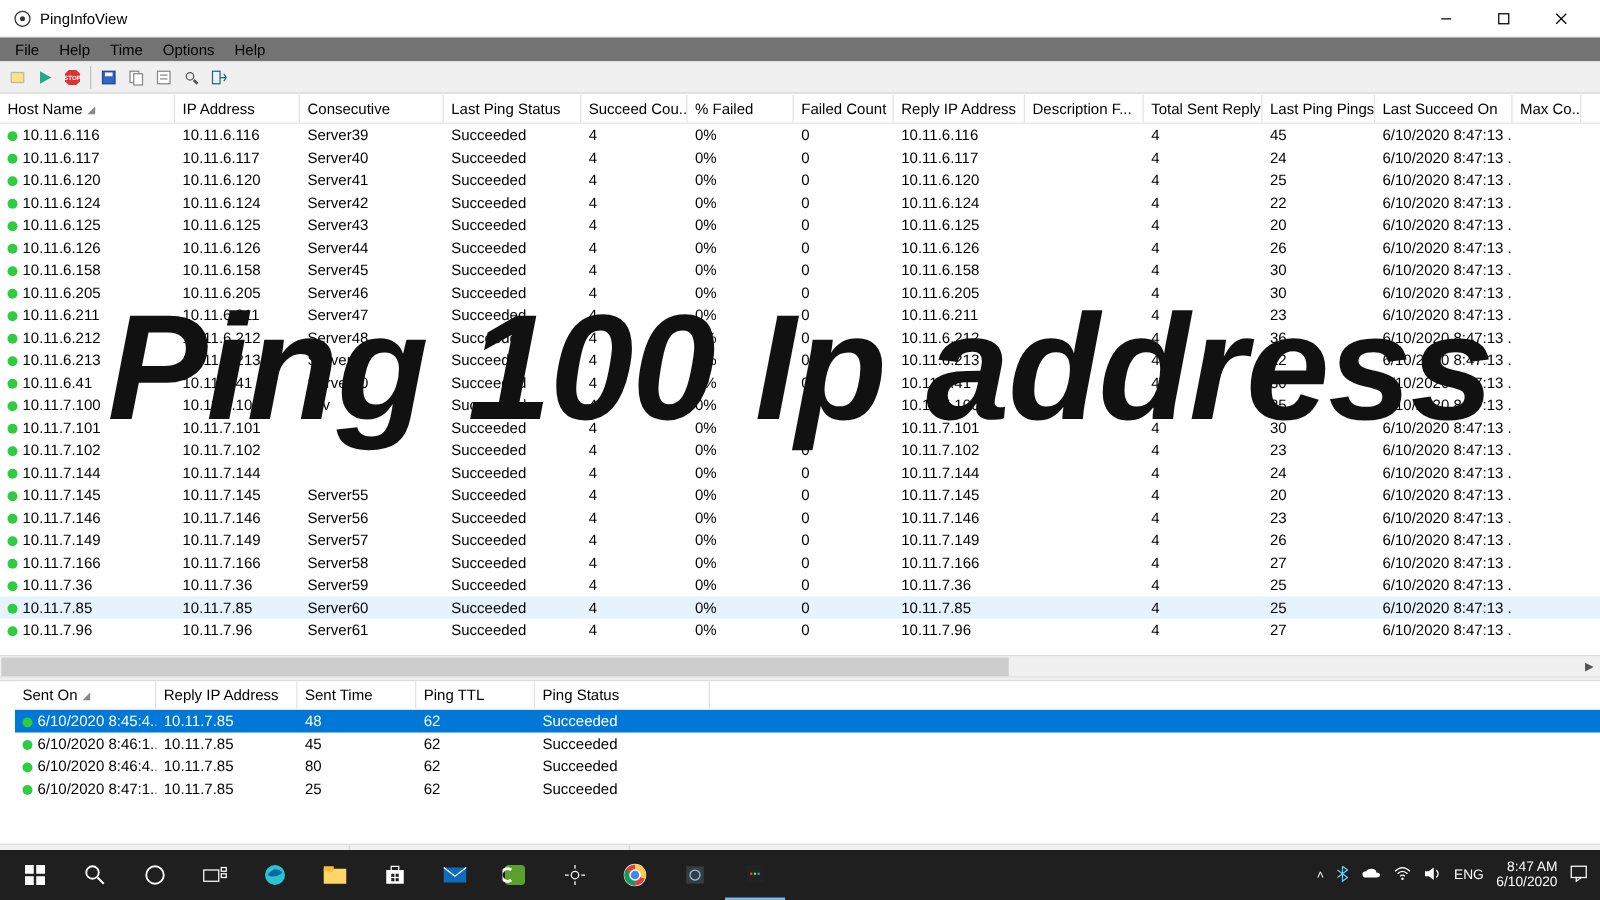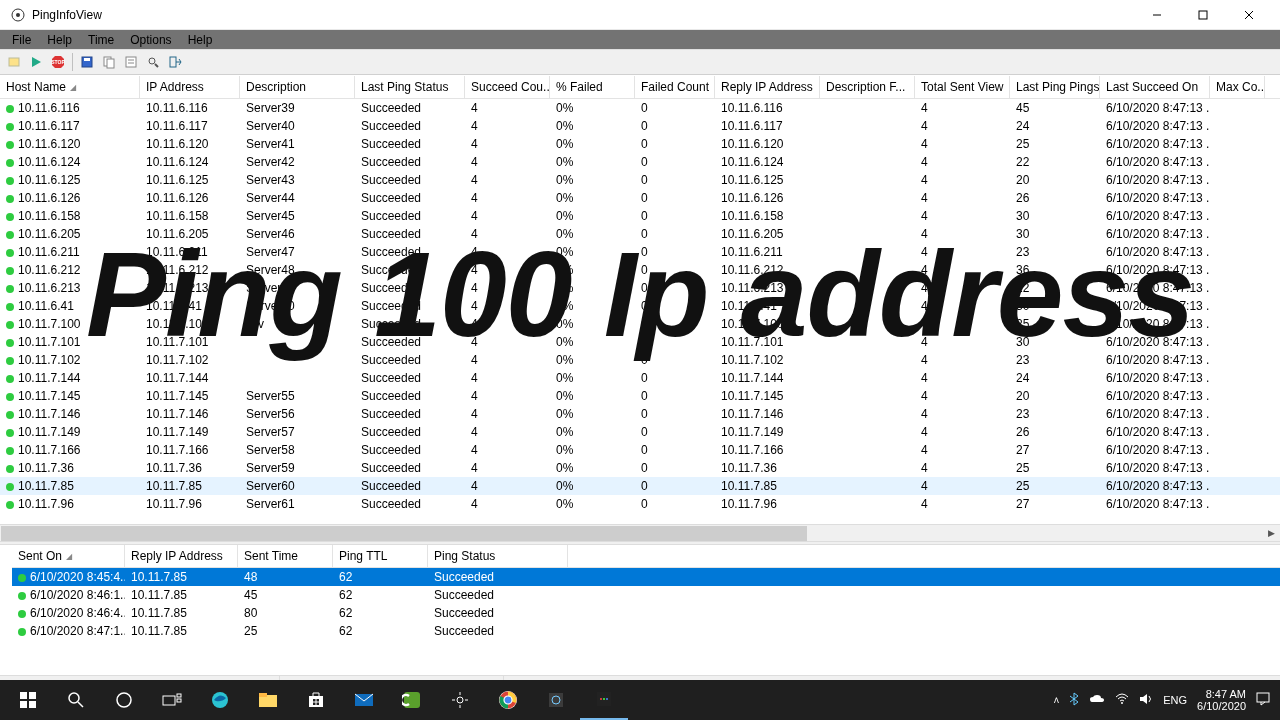--- a/index.html
+++ b/index.html
@@ -156,28 +156,28 @@
 </div>
 
 <div class="grid-wrap">
   <div class="grid">
     <div class="grid-head">
       <div class="gh c0">
           <span>Host Name</span>
           <span style="margin-left:4px;font-size:8px;color:#888">◢</span>
         </div>
       <div class="gh c1">IP Address</div>
-      <div class="gh c2">Description</div>
+      <div class="gh c2">Consecutive</div>
       <div class="gh c3">Last Ping Status</div>
       <div class="gh c4">Succeed Cou...</div>
       <div class="gh c5">% Failed</div>
       <div class="gh c6">Failed Count</div>
       <div class="gh c7">Reply IP Address</div>
       <div class="gh c8">Description F...</div>
-      <div class="gh c9">Total Sent View</div>
+      <div class="gh c9">Total Sent Reply</div>
       <div class="gh c10">Last Ping Pings</div>
       <div class="gh c11">Last Succeed On</div>
       <div class="gh c12">Max Co...</div>
     </div>
     <div class="grid-body" id="main-body">
         <div class="gr">
           <div class="gd c0"><span class="status-dot"></span>10.11.6.116</div>
           <div class="gd c1">10.11.6.116</div>
           <div class="gd c2">Server39</div>
           <div class="gd c3">Succeeded</div>

